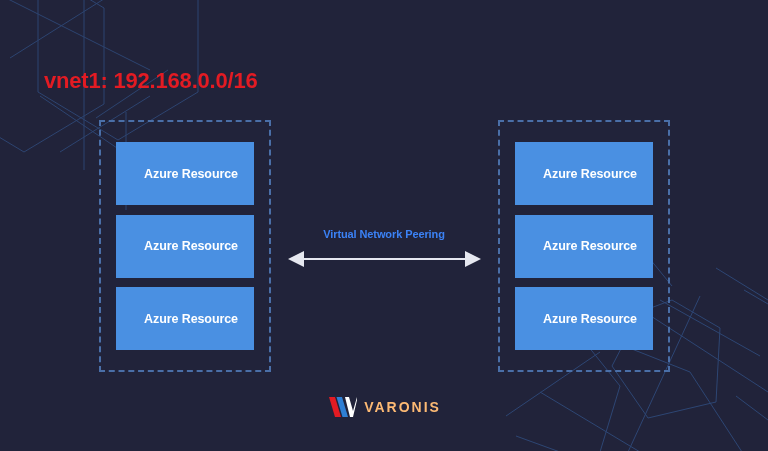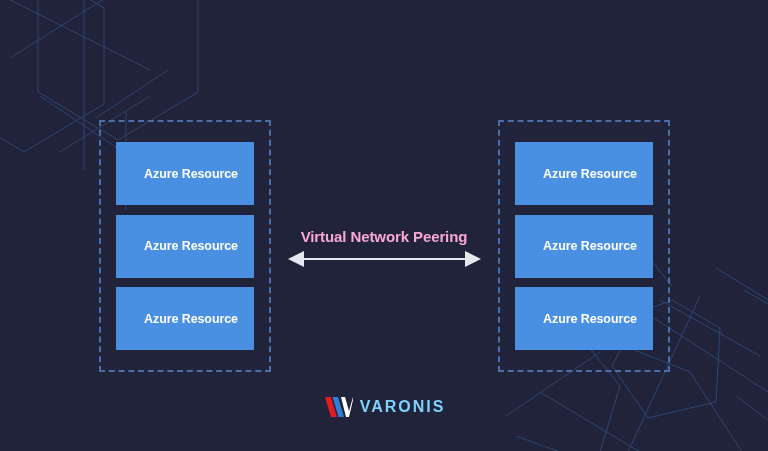--- a/index.html
+++ b/index.html
@@ -75,22 +75,22 @@
     white-space: nowrap;
     padding-left: 12px;
   }
 
   
   #peering-label {
     position: absolute;
     left: 0; right: 0;
     top: 228px;
     text-align: center;
-    color: #f9a8d4;
-    font-size: 15px;
+    color: #3b82f6;
+    font-size: 11px;
     font-weight: bold;
     letter-spacing: -0.1px;
   }
   #peering-arrow {
     position: absolute;
     left: 288px;
     top: 248px;
     width: 193px;
     height: 22px;
   }
@@ -100,22 +100,22 @@
     position: absolute;
     left: 0; right: 0;
     bottom: 34px;
     display: flex;
     align-items: center;
     justify-content: center;
     gap: 7px;
   }
   #varonis-mark { display:block; }
   #varonis-wordmark {
-    color: #7dd3fc;
-    font-size: 16px;
+    color: #fdba74;
+    font-size: 14px;
     font-weight: bold;
     letter-spacing: 2.0px;
   }
 </style>
 </head>
 <body>
 
 <div id="stage">
 
   <svg id="bg-pattern" viewBox="0 0 768 451" xmlns="http://www.w3.org/2000/svg">
@@ -143,20 +143,21 @@
       <path d="M 716 268 L 768 300"></path>
       <path d="M 620 296 L 768 392"></path>
       <path d="M 540 392 L 640 452"></path>
       <path d="M 736 396 L 768 420"></path>
       <path d="M 672 286 L 636 242"></path>
       <path d="M 600 352 L 506 416"></path>
       <path d="M 516 436 L 560 452"></path>
     </g>
   </svg>
 
+  <div class="vnet-title" id="vnet1-title">vnet1: 192.168.0.0/16</div>
 
 
   <div class="vnet-box" id="vnet1-box">
     <div class="resource">Azure Resource</div>
     <div class="resource">Azure Resource</div>
     <div class="resource">Azure Resource</div>
   </div>
 
   <div class="vnet-box" id="vnet2-box">
     <div class="resource">Azure Resource</div>

